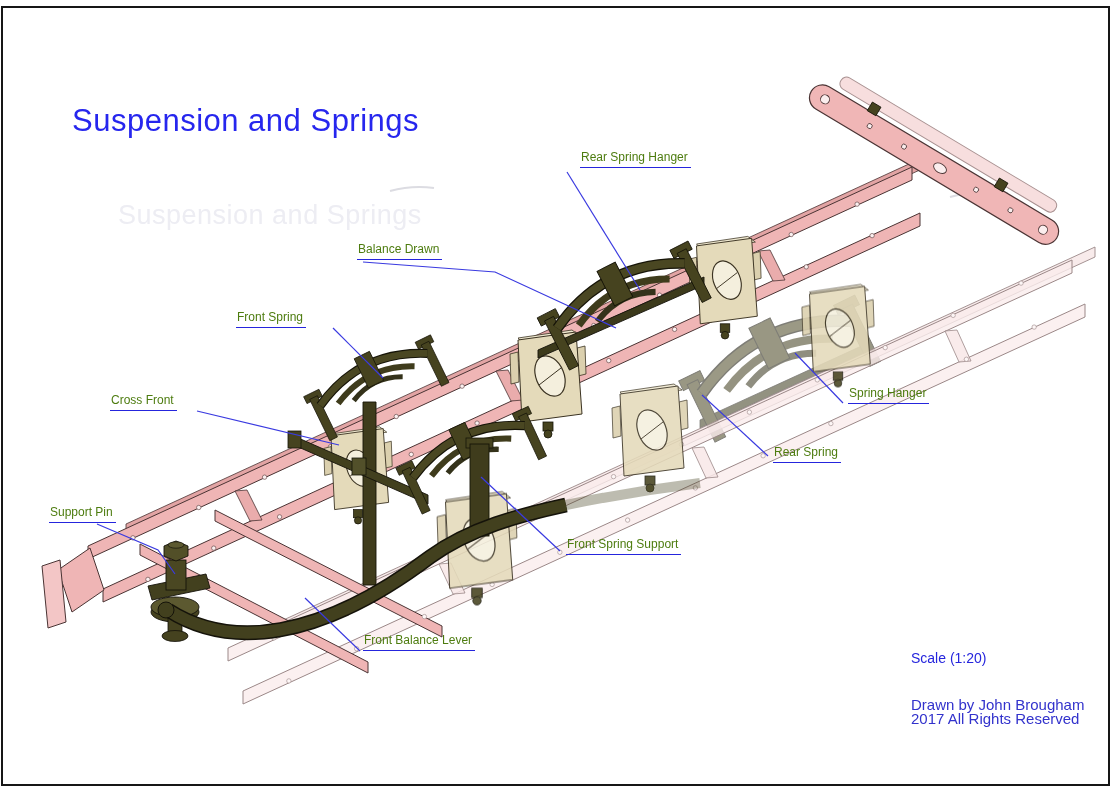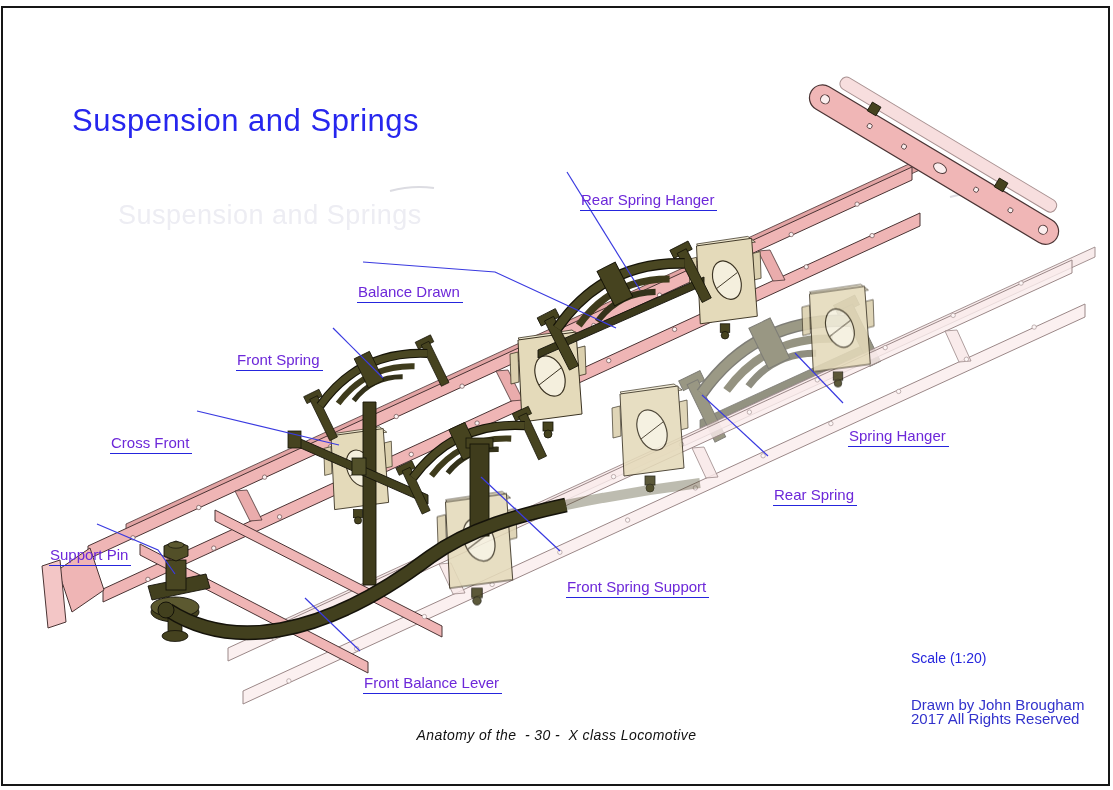--- a/index.html
+++ b/index.html
@@ -5,22 +5,22 @@
   html,body{margin:0;padding:0;background:#fff;}
   .page{position:relative;width:1113px;height:790px;background:#ffffff;overflow:hidden;
         font-family:"Liberation Sans",sans-serif;}
   .page-border{position:absolute;left:1px;top:6px;right:3px;bottom:4px;
         border:2px solid #161616;pointer-events:none;z-index:5;}
   .title{position:absolute;left:72px;top:103px;margin:0;font-size:31px;font-weight:normal;
         color:#2626ee;letter-spacing:.5px;z-index:3;}
   .watermark{position:absolute;left:118px;top:200px;font-size:27px;color:#ededf3;
         letter-spacing:.5px;z-index:1;}
   svg.diagram{position:absolute;left:0;top:0;z-index:2;}
-  .plabel{position:absolute;color:#6d28d9;font-size:15px;line-height:18px;
-        border-bottom:1.5px solid #2525dd;padding:0 3px 1px 1px;white-space:nowrap;z-index:4;margin-top:43px;}
+  .plabel{position:absolute;color:#4d7c0f;font-size:12px;line-height:18px;
+        border-bottom:1.5px solid #2525dd;padding:0 3px 1px 1px;white-space:nowrap;z-index:4;}
   .scale-note{position:absolute;left:911px;top:650px;color:#2525dd;font-size:14px;z-index:4;}
   .credits{position:absolute;left:911px;top:698px;color:#3232cc;font-size:15px;line-height:14px;z-index:4;}
   .footer{position:absolute;left:0;top:727px;width:100%;text-align:center;color:#111;
         font-size:14px;font-style:italic;letter-spacing:.4px;white-space:pre;z-index:4;}
 </style>
 </head>
 <body>
 
 <div class="page">
   <div class="page-border"></div>
@@ -216,14 +216,13 @@
   <div class="plabel" style="left:848px;top:384px">Spring Hanger</div>
   <div class="plabel" style="left:773px;top:443px">Rear Spring</div>
   <div class="plabel" style="left:566px;top:535px">Front Spring Support</div>
   <div class="plabel" style="left:363px;top:631px">Front Balance Lever</div>
 
   <div class="scale-note">Scale (1:20)</div>
   <div class="credits">
     <div>Drawn by John Brougham</div>
     <div>2017 All Rights Reserved</div>
   </div>
-  <div class="footer">Anatomy of the  - 30 -  X class Locomotive</div>
 </div>
 
 </body></html>

